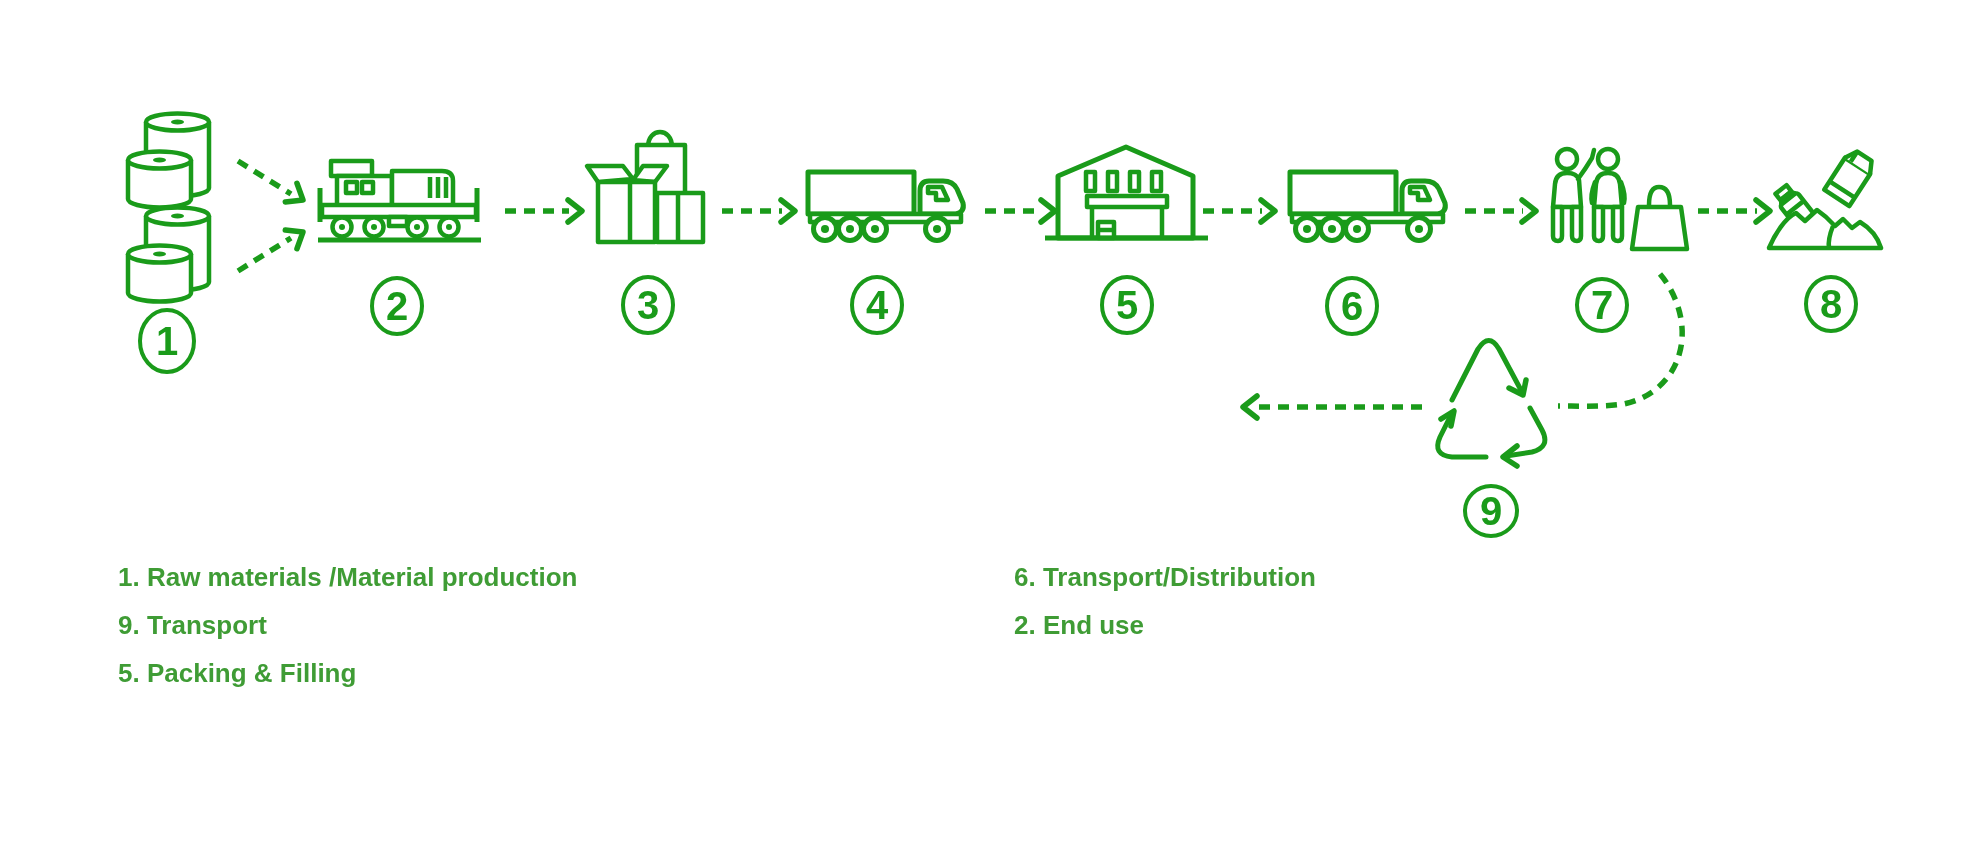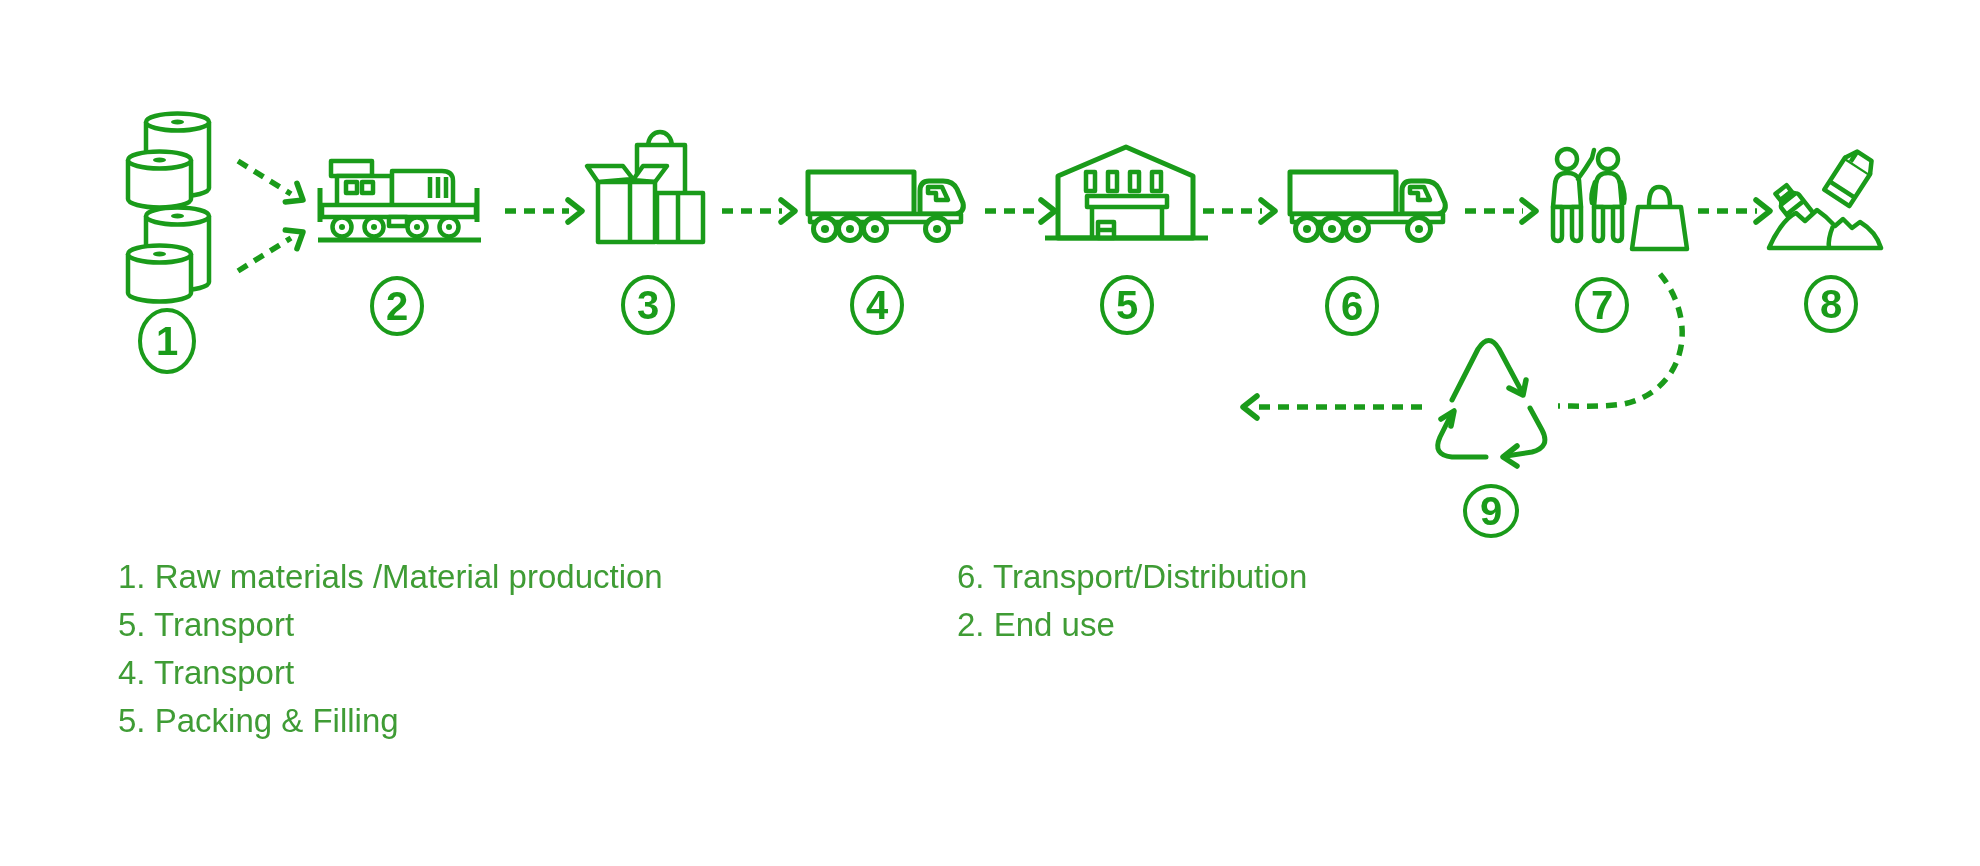--- a/index.html
+++ b/index.html
@@ -15,23 +15,23 @@
   .stw { stroke:var(--green); fill:#ffffff; stroke-width:4.5; stroke-linejoin:round; }
   .st5 { stroke:var(--green); fill:none; stroke-width:5; stroke-linejoin:round; }
   .stw5{ stroke:var(--green); fill:#ffffff; stroke-width:5; stroke-linejoin:round; }
   .fg  { fill:var(--green); stroke:none; }
   .dash{ stroke:var(--green); fill:none; stroke-width:5.5; stroke-dasharray:11 8; }
   .chev{ stroke:var(--green); fill:none; stroke-width:5.5; stroke-linecap:round; stroke-linejoin:round; }
   .tri { stroke:var(--green); fill:none; stroke-width:5; stroke-linecap:round; stroke-linejoin:round; }
   .badge-c { stroke:var(--green); stroke-width:4; fill:#ffffff; }
   .badge-t { fill:var(--green); font-family:"Liberation Sans",sans-serif; font-size:40px; font-weight:bold; text-anchor:middle; }
 
-  .legend { position:absolute; color:var(--text); font-size:33px; font-weight:normal; }
+  .legend { position:absolute; color:var(--text); font-size:26px; font-weight:bold; }
   .legend-col-left  { left:118px; top:553px; }
-  .legend-col-right { left:957px; top:553px; }
+  .legend-col-right { left:1014px; top:553px; }
   .legend-item { height:48px; line-height:48px; white-space:nowrap; }
 </style>
 </head>
 <body>
 
 <div class="canvas">
 
 <svg class="diagram-svg" width="1980" height="866" viewBox="0 0 1980 866">
 
   <defs>
@@ -242,22 +242,21 @@
     <text class="badge-t" x="1831" y="318">8</text>
   </g>
   <g>
     <ellipse class="badge-c" cx="1491" cy="511" rx="26" ry="25"></ellipse>
     <text class="badge-t" x="1491" y="525">9</text>
   </g>
 </svg>
 
   <div class="legend legend-col-left">
     <div class="legend-item">1. Raw materials /Material production</div>
-    <div class="legend-item">5. Transport</div>
-    <div class="legend-item">4. Transport</div>
+    <div class="legend-item">9. Transport</div>
     <div class="legend-item">5. Packing &amp; Filling</div>
   </div>
   <div class="legend legend-col-right">
     <div class="legend-item">6. Transport/Distribution</div>
     <div class="legend-item">2. End use</div>
   </div>
 
 </div>
 
 </body></html>

